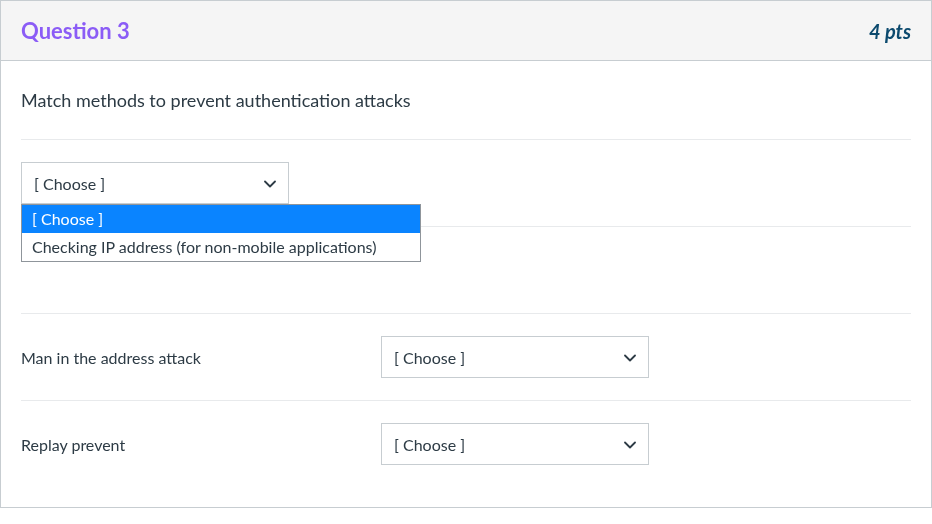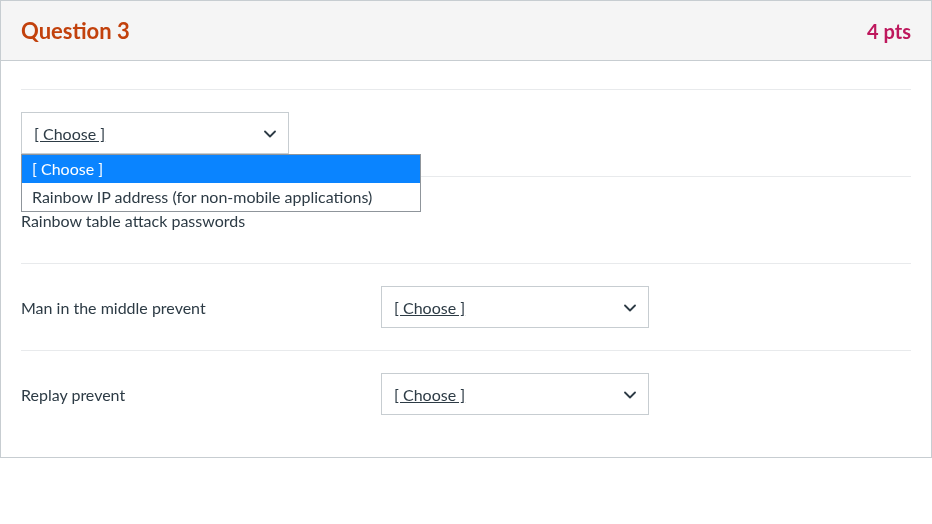--- a/index.html
+++ b/index.html
@@ -23,26 +23,27 @@
       border-top: 1px solid #c7cdd1;
       border-bottom: 1px solid #c7cdd1;
       padding: 16px 20px;
       display: flex;
       justify-content: space-between;
       align-items: center;
     }
     .question-title {
       font-size: 22px;
       font-weight: 700;
-      color: #c2410c;
+      color: #8b5cf6;
     }
     .question-points {
       font-size: 20px;
       font-weight: 700;
-      color: #be185d;
+      color: #0c4a6e;
+      font-style: italic;
     }
     .question-body {
       padding: 28px 20px 20px 20px;
     }
     .question-prompt {
       font-size: 18px;
       color: #2d3b45;
       margin-bottom: 28px;
     }
     .match-row {
@@ -54,21 +55,20 @@
     }
     .match-label {
       width: 360px;
       font-size: 16px;
       color: #2d3b45;
       padding-right: 16px;
     }
     .select-wrap {
       position: relative;
       width: 268px;
-      text-decoration: underline;
     }
     .select-box {
       width: 268px;
       height: 42px;
       border: 1px solid #c7cdd1;
       background: #fff;
       display: flex;
       align-items: center;
       justify-content: space-between;
       padding: 0 12px;
@@ -104,54 +104,54 @@
   </style>
 </head>
 <body>
 
 <div class="question-container">
   <div class="question-header">
     <div class="question-title">Question 3</div>
     <div class="question-points">4 pts</div>
   </div>
   <div class="question-body">
+    <div class="question-prompt">Match methods to prevent authentication attacks</div>
 
     <div class="match-row">
       <div class="select-wrap">
         <div class="select-box">
           <span>[ Choose ]</span>
           <span class="chev">
             <svg width="12" height="8" viewBox="0 0 12 8">
                 <path d="M1 1.5 L6 6.5 L11 1.5" stroke="#2d3b45" stroke-width="1.8" fill="none" stroke-linecap="round" stroke-linejoin="round"></path>
               </svg>
           </span>
         </div>
         <div class="dropdown-list">
           <div class="dropdown-option selected">[ Choose ]</div>
-          <div class="dropdown-option">Rainbow IP address (for non-mobile applications)</div>
+          <div class="dropdown-option">Checking IP address (for non-mobile applications)</div>
         </div>
       </div>
     </div>
 
     <div class="match-row">
-      <div class="match-label">Rainbow table attack passwords</div>
       <div class="select-wrap">
         <div class="select-box" style="visibility:hidden;">
           <span>[ Choose ]</span>
           <span class="chev">
             <svg width="12" height="8" viewBox="0 0 12 8">
                 <path d="M1 1.5 L6 6.5 L11 1.5" stroke="#2d3b45" stroke-width="1.8" fill="none" stroke-linecap="round" stroke-linejoin="round"></path>
               </svg>
           </span>
         </div>
       </div>
     </div>
 
     <div class="match-row">
-      <div class="match-label">Man in the middle prevent</div>
+      <div class="match-label">Man in the address attack</div>
       <div class="select-wrap">
         <div class="select-box">
           <span>[ Choose ]</span>
           <span class="chev">
             <svg width="12" height="8" viewBox="0 0 12 8">
                 <path d="M1 1.5 L6 6.5 L11 1.5" stroke="#2d3b45" stroke-width="1.8" fill="none" stroke-linecap="round" stroke-linejoin="round"></path>
               </svg>
           </span>
         </div>
       </div>

